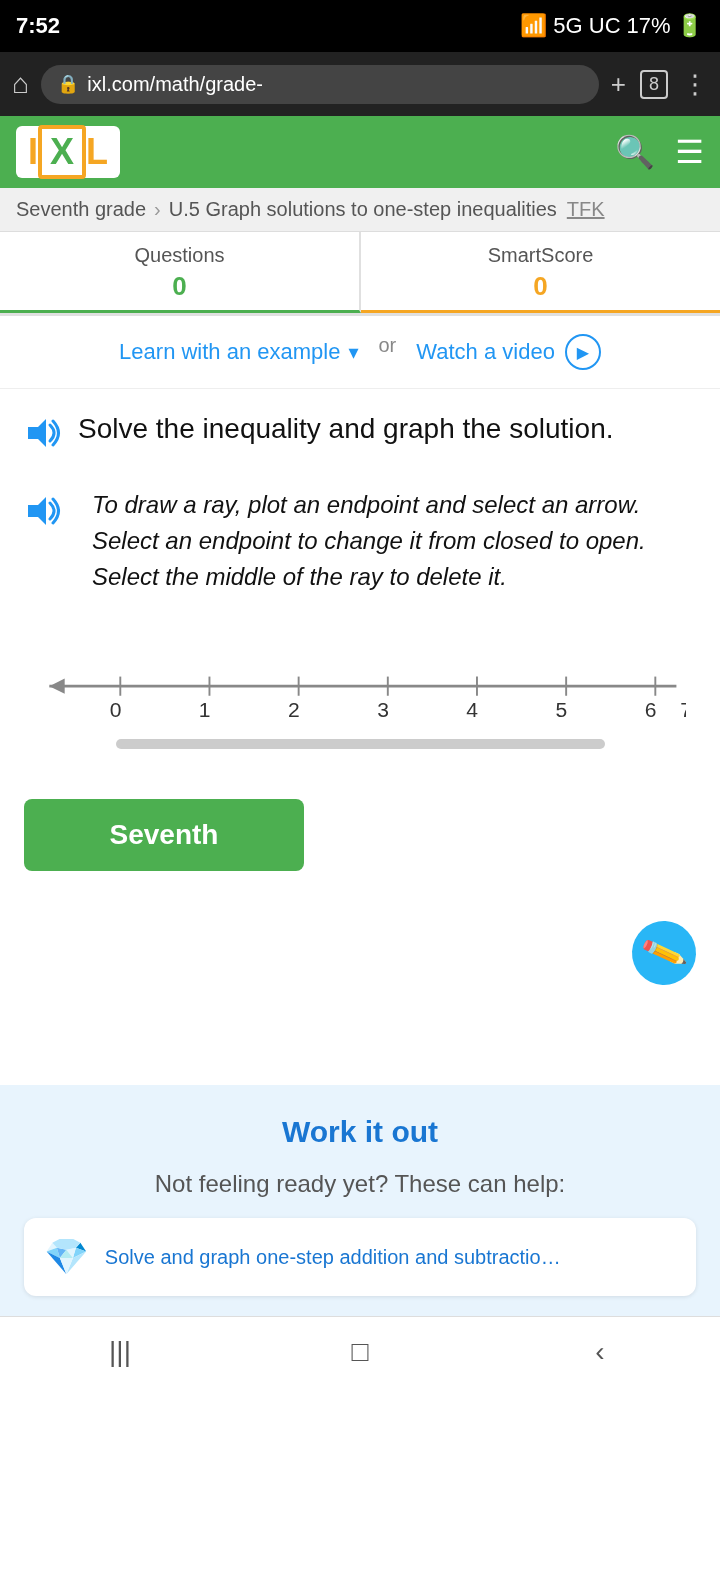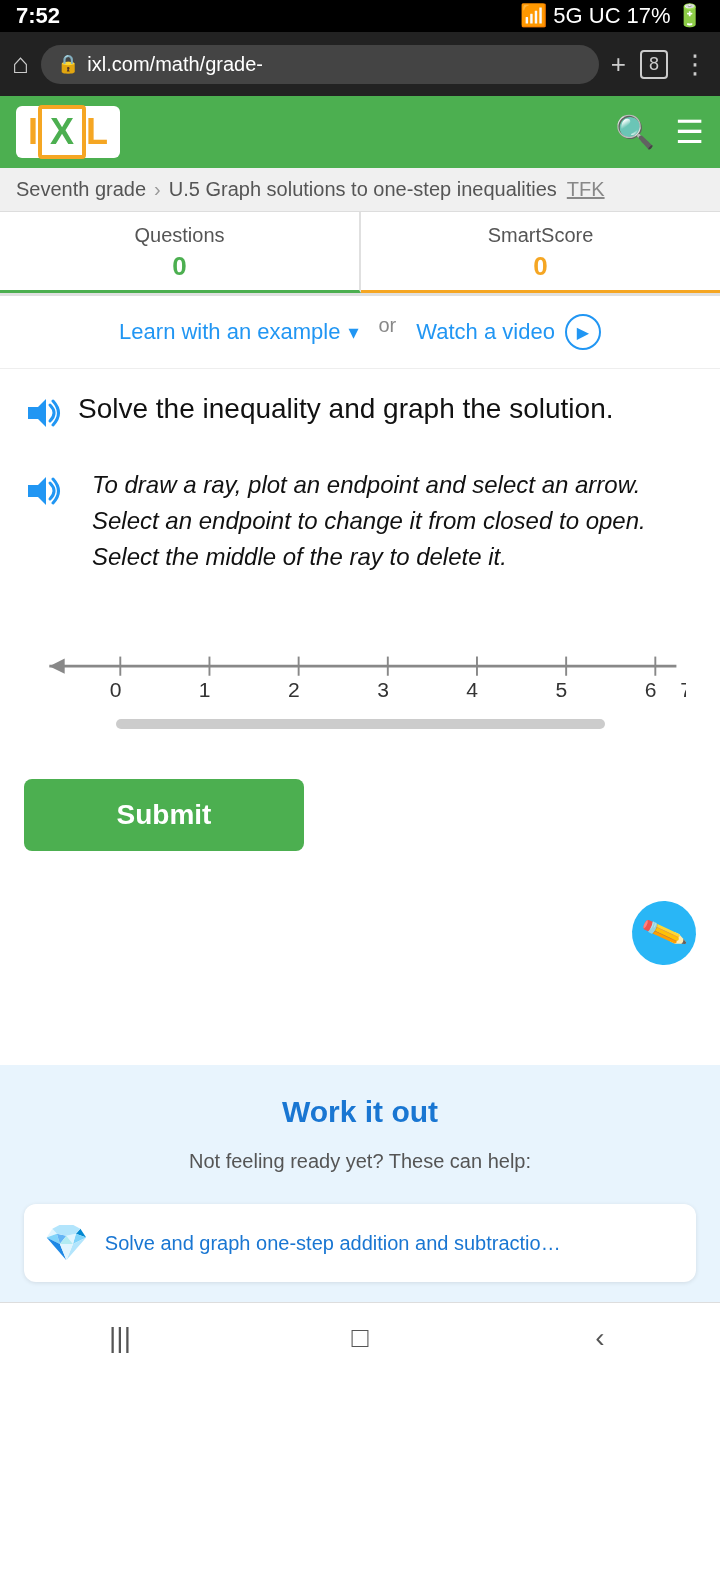--- a/index.html
+++ b/index.html
@@ -8,21 +8,21 @@
 
     
     .status-bar {
       background: #000;
       color: #fff;
       display: flex;
       justify-content: space-between;
       align-items: center;
       padding: 6px 16px;
       font-size: 22px;
-      height: 32px;
+      height: 52px;
     }
     .status-left { font-weight: bold; }
     .status-right { display: flex; align-items: center; gap: 6px; }
 
     
     .browser-bar {
       background: #222;
       display: flex;
       align-items: center;
       padding: 8px 12px;
@@ -283,23 +283,23 @@
       padding: 30px 24px 20px;
       text-align: center;
     }
     .work-it-out-title {
       font-size: 30px;
       color: #1976d2;
       font-weight: bold;
       margin-bottom: 21px;
     }
     .work-it-out-subtitle {
-      font-size: 20px;
+      font-size: 24px;
       color: #555;
-      margin-bottom: 31px;
+      margin-bottom: 20px;
     }
     .resource-card {
       background: #fff;
       border-radius: 12px;
       padding: 18px 20px;
       display: flex;
       align-items: center;
       gap: 16px;
       box-shadow: 0 1px 4px rgba(0,0,0,0.1);
     }
@@ -453,21 +453,21 @@
       <text x="364" y="68" text-anchor="middle" font-size="22" fill="#333">3</text>
       <text x="457" y="68" text-anchor="middle" font-size="22" fill="#333">4</text>
       <text x="550" y="68" text-anchor="middle" font-size="22" fill="#333">5</text>
       <text x="643" y="68" text-anchor="middle" font-size="22" fill="#333">6</text>
       <text x="680" y="68" text-anchor="middle" font-size="22" fill="#333">7</text>
     </svg>
     <div class="number-line-scrollbar"></div>
   </div>
 
   
-  <button class="submit-btn">Submit</button>
+  <button class="submit-btn">Seventh</button>
 
 </div>
 
 <div class="fab-pencil">
   <div class="pencil-icon">✏️</div>
 </div>
 
 <div class="spacer"></div>
 
 <div class="work-it-out">

